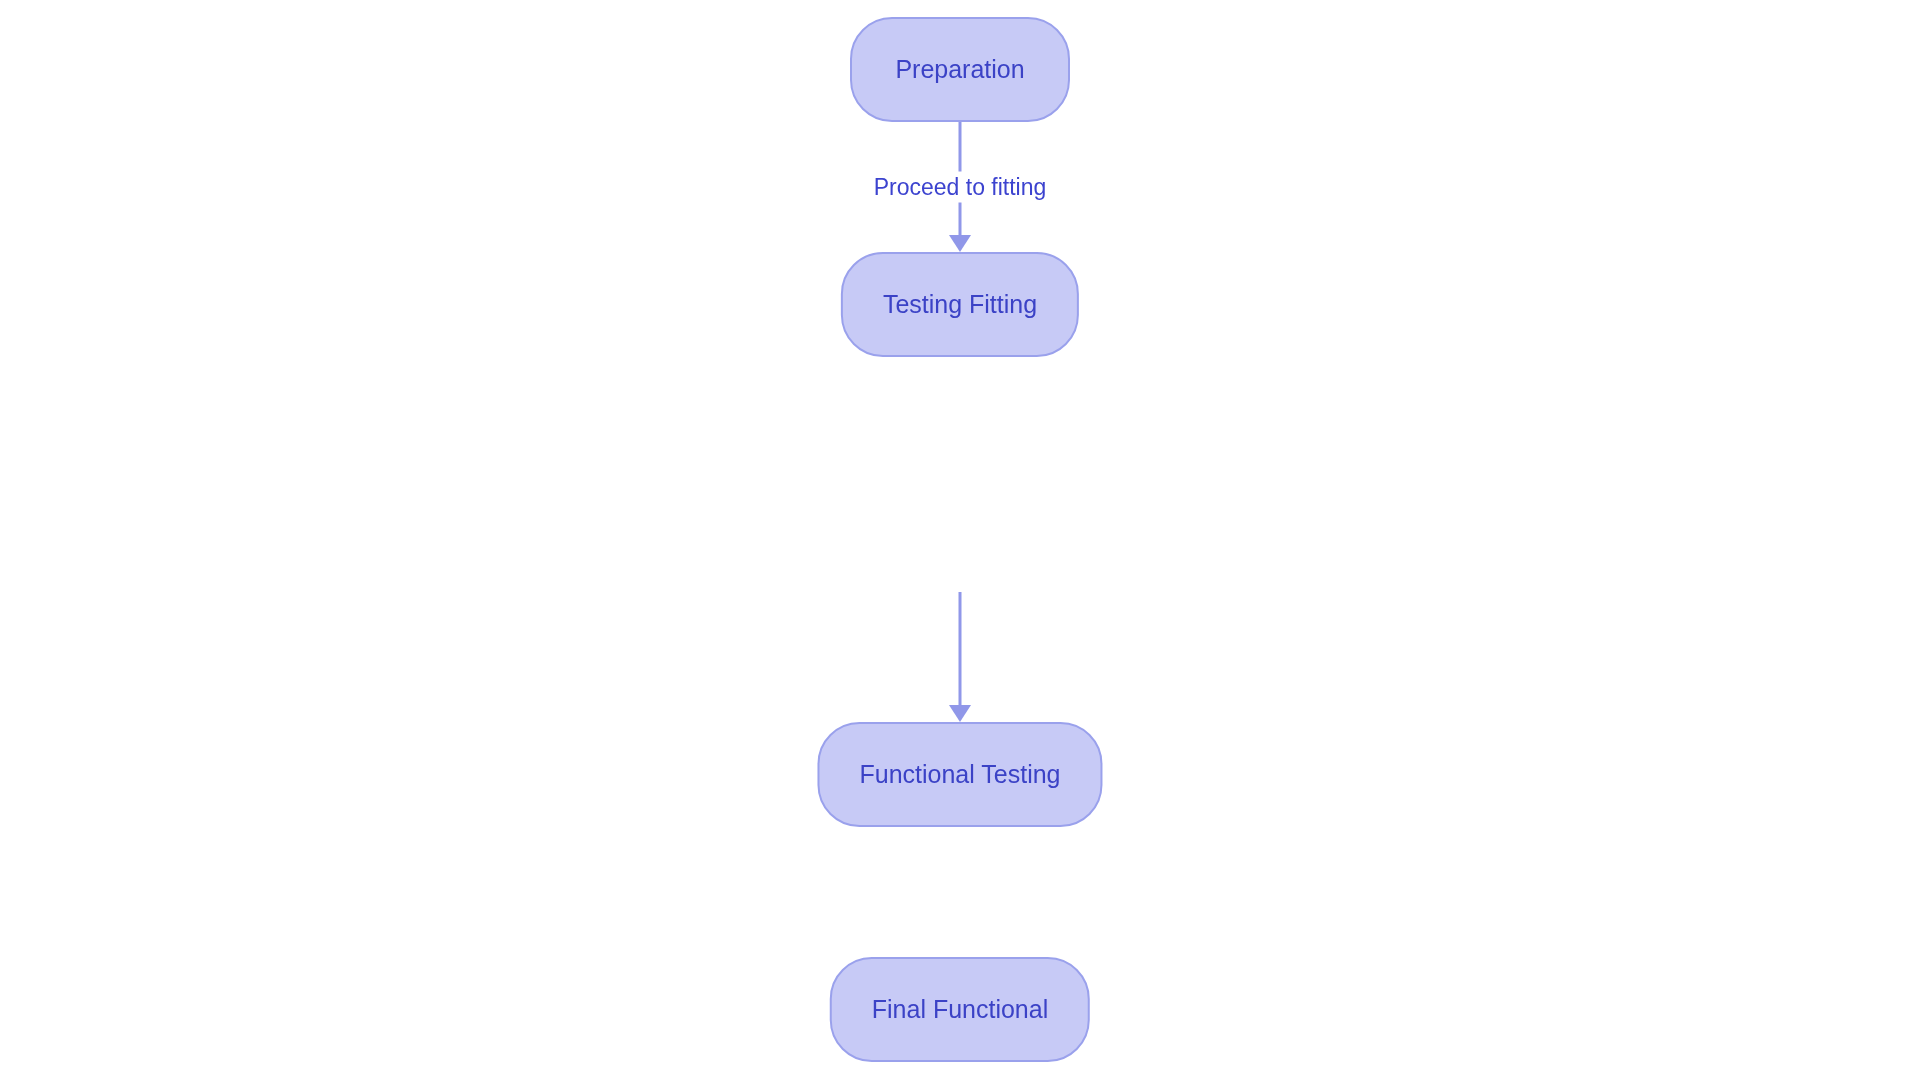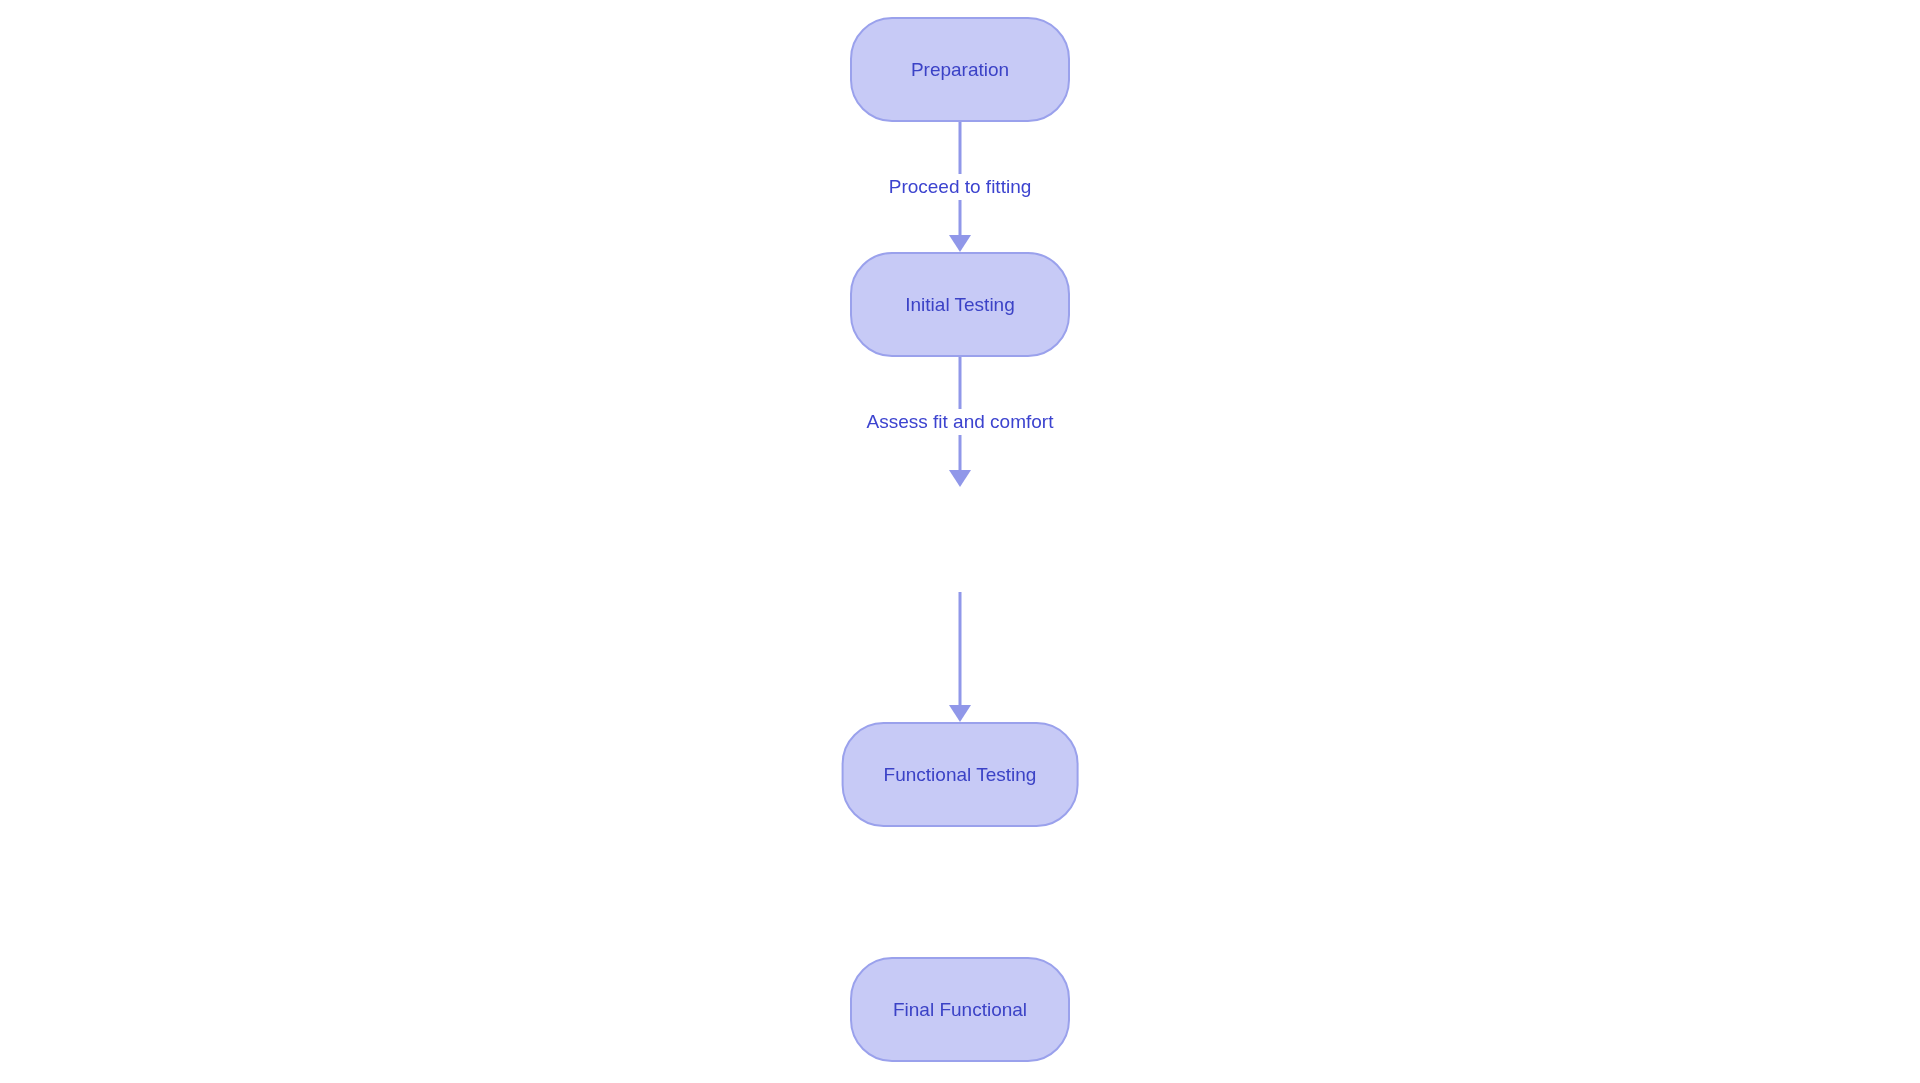--- a/index.html
+++ b/index.html
@@ -24,21 +24,21 @@
     box-sizing: border-box;
     padding: 0 40px;
     min-width: 220px;
     border-radius: 42px;
     background: #c7caf6;
     border: 2px solid #9aa1ec;
     display: flex;
     align-items: center;
     justify-content: center;
     white-space: nowrap;
-    font-size: 19px;
+    font-size: 25px;
     color: #3b42c6;
     z-index: 2;
   }
   .n0 { top: 17px; }
   .n1 { top: 252px; }
   .n2 { top: 487px; }
   .n3 { top: 722px; text-align: right; }
   .n4 { top: 957px; }
 
   
@@ -76,48 +76,43 @@
     border-top: 17px solid #9097e9;
   }
   .edge-label {
     position: absolute;
     left: 50%;
     top: 50%;
     transform: translate(-50%, -50%);
     background: #ffffff;
     padding: 2px 6px;
     white-space: nowrap;
-    font-size: 19px;
+    font-size: 23px;
     color: #3c43cf;
   }
 </style>
 </head>
 <body>
 
 <div class="stage">
 
   <div class="node n0">
     <span>Preparation</span>
   </div>
 
   <div class="edge e0">
     <div class="edge-line"></div>
     <div class="edge-arrow"></div>
     <div class="edge-label">Proceed to fitting</div>
   </div>
 
   <div class="node n1">
-    <span>Initial Testing</span>
+    <span>Testing Fitting</span>
   </div>
 
-  <div class="edge e1">
-    <div class="edge-line"></div>
-    <div class="edge-arrow"></div>
-    <div class="edge-label">Assess fit and comfort</div>
-  </div>
 
 
   <div class="edge e2">
     <div class="edge-line"></div>
     <div class="edge-arrow"></div>
   </div>
 
   <div class="node n3">
     <span>Functional Testing</span>
   </div>

